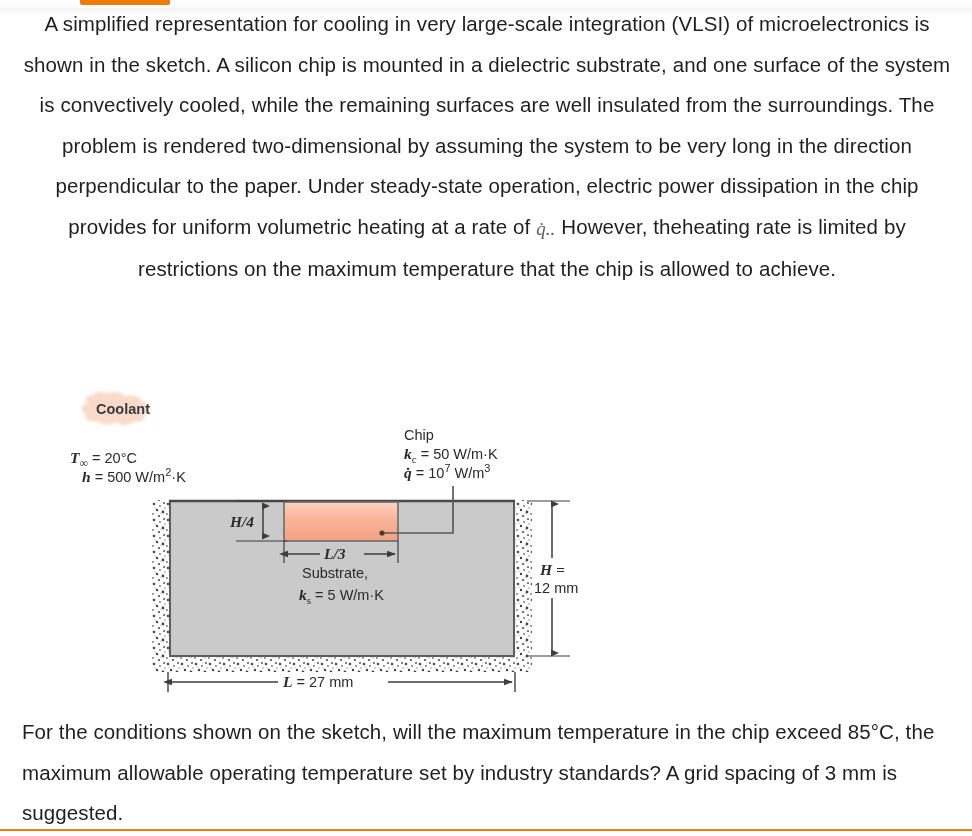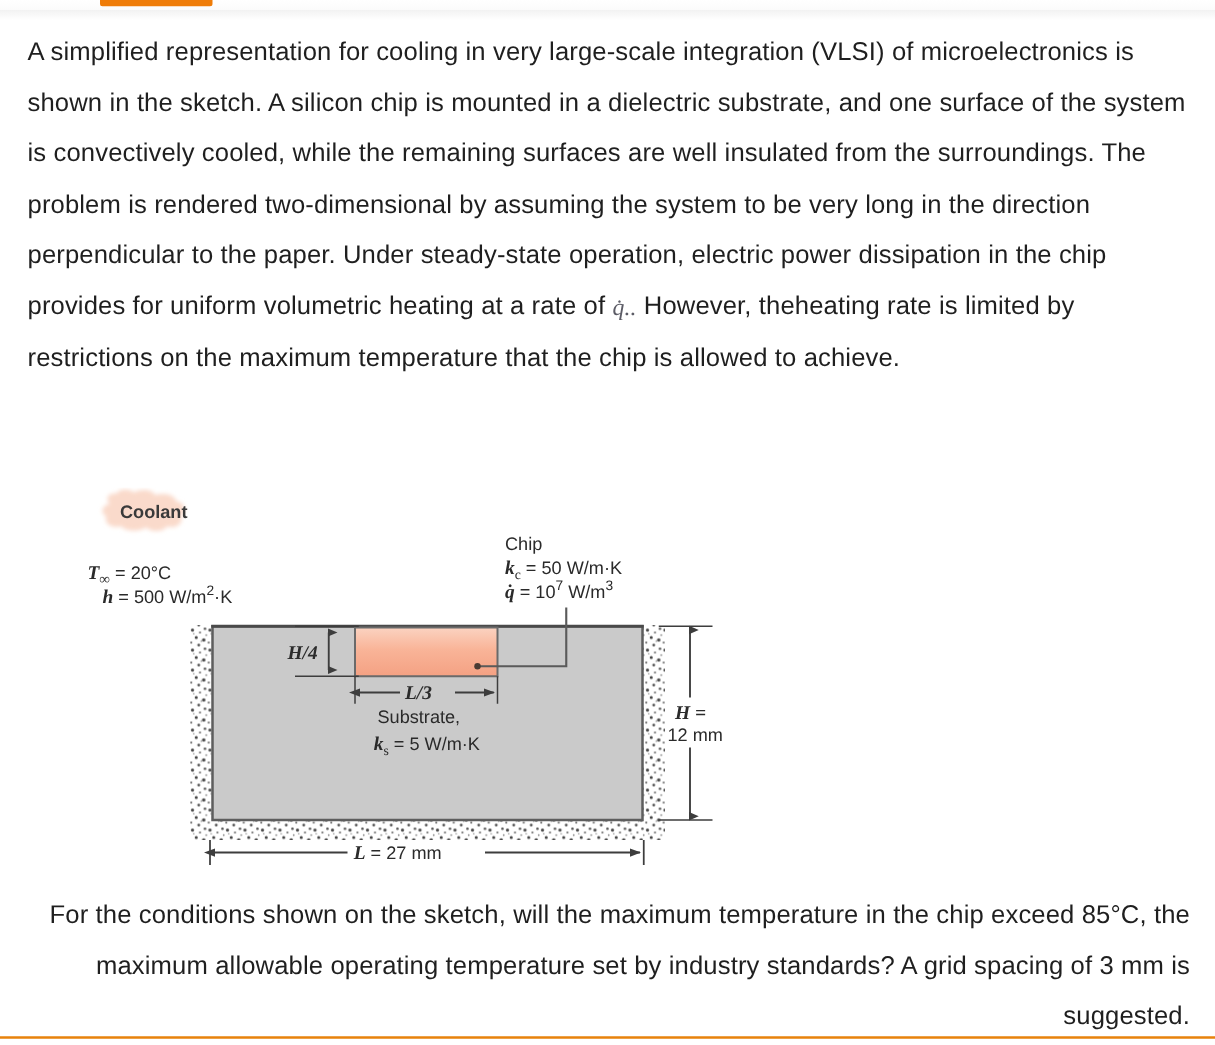--- a/index.html
+++ b/index.html
@@ -41,22 +41,22 @@
   
   .para {
     position: absolute;
     left: 22px;
     width: 930px;
     font-size: 20.5px;
     line-height: 40.6px;
     color: #1f1f1f;
     letter-spacing: 0.1px;
   }
-  #para-top { top: 22px; }
-  #para-bottom { top: 712px; text-align: right; }
+  #para-top { top: 4px; text-align: center; }
+  #para-bottom { top: 712px; }
 
   .qdot-inline {
     font-family: "Liberation Serif", serif;
     font-style: italic;
     font-size: 19px;
     color: #5c5c66;
     position: relative;
     top: 1px;
   }
 

